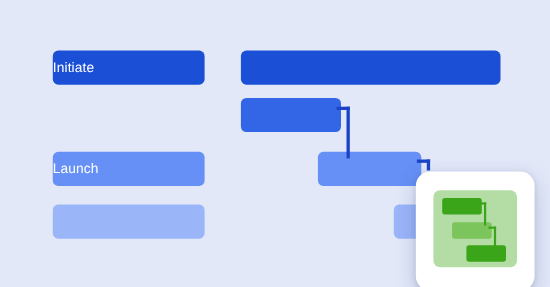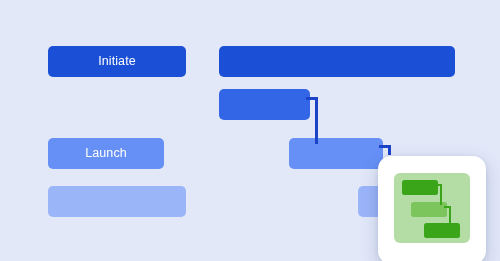--- a/index.html
+++ b/index.html
@@ -22,21 +22,20 @@
   }
 
   
   .label-bar {
     position: absolute;
     border-radius: 5px;
     box-sizing: border-box;
     display: flex;
     align-items: center;
     padding-left: 0;
-    justify-content: center;
   }
   .label-bar .bar-text {
     color: #ffffff;
     font-size: 12.5px;
     font-weight: 500;
     letter-spacing: 0.1px;
     line-height: 1;
     white-space: nowrap;
   }
 
@@ -94,21 +93,21 @@
   .mini-conn-v { width: 2px; }
 </style>
 </head>
 <body>
 
 <div id="stage">
 
   <div class="label-bar" id="lb0" style="left: 48px; top: 46px; width: 138px; height: 31px; background: rgb(26, 79, 214);">
     <span class="bar-text">Initiate</span>
   </div>
-  <div class="label-bar" id="lb2" style="left: 48px; top: 138px; width: 116px; height: 31px; background: rgb(102, 144, 245);">
+  <div class="label-bar" id="lb2" style="left: 48px; top: 138px; width: 138px; height: 31px; background: rgb(102, 144, 245);">
     <span class="bar-text">Launch</span>
   </div>
   <div class="label-bar" id="lb3" style="left: 48px; top: 186px; width: 138px; height: 31px; background: rgb(155, 181, 249);">
     <span class="bar-text"></span>
   </div>
 
   <div class="gantt-bar" id="gb0" style="left: 219px; top: 46px; width: 236px; height: 31px; background: rgb(26, 79, 214);"></div>
   <div class="gantt-bar" id="gb1" style="left: 219px; top: 89px; width: 91px; height: 31px; background: rgb(51, 102, 230);"></div>
   <div class="gantt-bar" id="gb2" style="left: 289px; top: 138px; width: 94px; height: 31px; background: rgb(102, 144, 245);"></div>
   <div class="gantt-bar" id="gb3" style="left: 358px; top: 186px; width: 60px; height: 31px; background: rgb(155, 181, 249);"></div>

